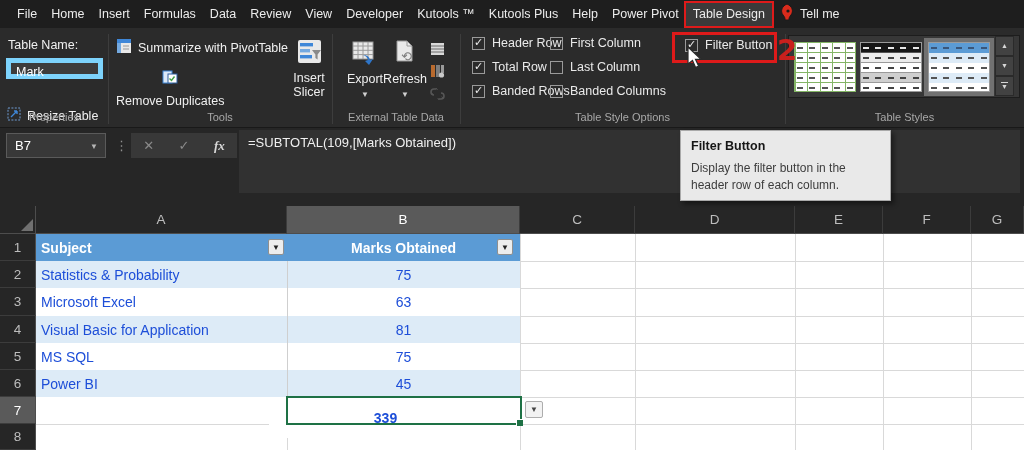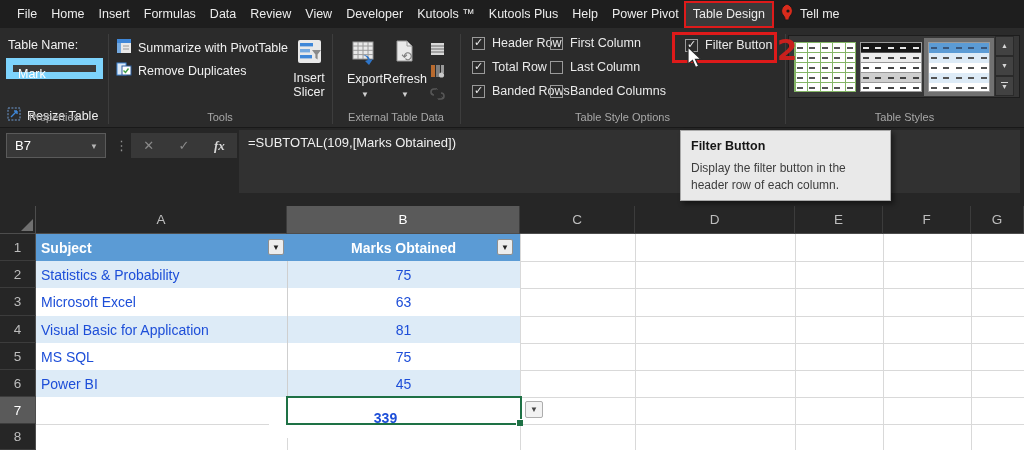--- a/index.html
+++ b/index.html
@@ -19,21 +19,21 @@
   .menu-item.active{background:#3a3a3a; outline:2.5px solid var(--red);}
   .tellme{display:flex; align-items:center; gap:5px; padding:0 7px;}
   .ribbon-bg{position:absolute; left:0; top:28px; width:1024px; height:100px; background:var(--ribbon);
     border-bottom:1px solid #191919;}
   .vsep{position:absolute; top:34px; height:90px; width:1px; background:#3d3d3d;}
   .grp-label{position:absolute; top:111px; height:14px; font-size:11px; color:var(--dim); text-align:center;}
 
   
   .rlabel{position:absolute; font-size:12.5px; color:var(--txt); white-space:nowrap;}
   .tn-input{position:absolute; left:6px; top:58px; width:97px; height:21px; background:#3c3c3c;
-    border:7px solid #7dd3fc; color:#fff; font-size:12.5px; line-height:19px; padding-left:5px;}
+    border:5px solid #7dd3fc; color:#fff; font-size:12.5px; line-height:19px; padding-left:5px;}
   .ribtn{position:absolute; display:flex; align-items:center; gap:6px; color:var(--txt);
     font-size:12.5px; white-space:nowrap; cursor:default;}
   .bigbtn{position:absolute; text-align:center; color:var(--txt); font-size:12.5px; line-height:14px;}
   .bigbtn .ic{display:block; margin:0 auto 3px;}
   .caret{font-size:8px; color:#cfcfcf; line-height:8px;}
   .cb-row{position:absolute; display:flex; align-items:center; gap:7px;}
   .cb{width:13px; height:13px; border:1px solid #9a9a9a; background:transparent; position:relative; flex:none;}
   .cb.checked::after{content:"✓"; position:absolute; left:1px; top:-2px; font-size:11px; color:#eDeDeD;}
   .cb-label{color:#eaeaea; font-size:12.5px; white-space:nowrap;}
   .mini-ic{position:absolute; width:18px; height:18px; display:flex; align-items:center;
@@ -321,21 +321,21 @@
     <div class="grp-label" style="left: 785px; width: 239px;">Table Styles</div>
     <div class="ribtn" style="left: 116px; top: 38px;">
       <span><svg width="16" height="16" viewBox="0 0 16 16">
           <rect x="1" y="1" width="14" height="14" fill="#e9e9e9"></rect>
           <rect x="1" y="1" width="14" height="4" fill="#3f87d8"></rect>
           <rect x="1" y="5" width="4" height="10" fill="#74a9e0"></rect>
           <path d="M7 8 h6 M7 11 h6" stroke="#9a9a9a"></path>
         </svg></span>
       <span>Summarize with PivotTable</span>
     </div>
-    <div class="ribtn" style="left: 116px; top: 61px;">
+    <div class="ribtn" style="left: 116px; top: 69px; flex-direction: column;">
       <span><svg width="16" height="16" viewBox="0 0 16 16">
           <rect x="1" y="2" width="9" height="12" fill="#dce9f7" stroke="#3f87d8"></rect>
           <rect x="6" y="5" width="9" height="9" fill="#fff" stroke="#2e5f9e"></rect>
           <path d="M7.5 9.5 l2 2 3-4" stroke="#43a047" stroke-width="1.4" fill="none"></path>
         </svg></span>
       <span>Remove Duplicates</span>
     </div>
     <div class="cb-row" style="left: 472px; top: 36px; text-align: right;">
       <span class="cb checked"></span>
       <span class="cb-label">Header Row</span>

